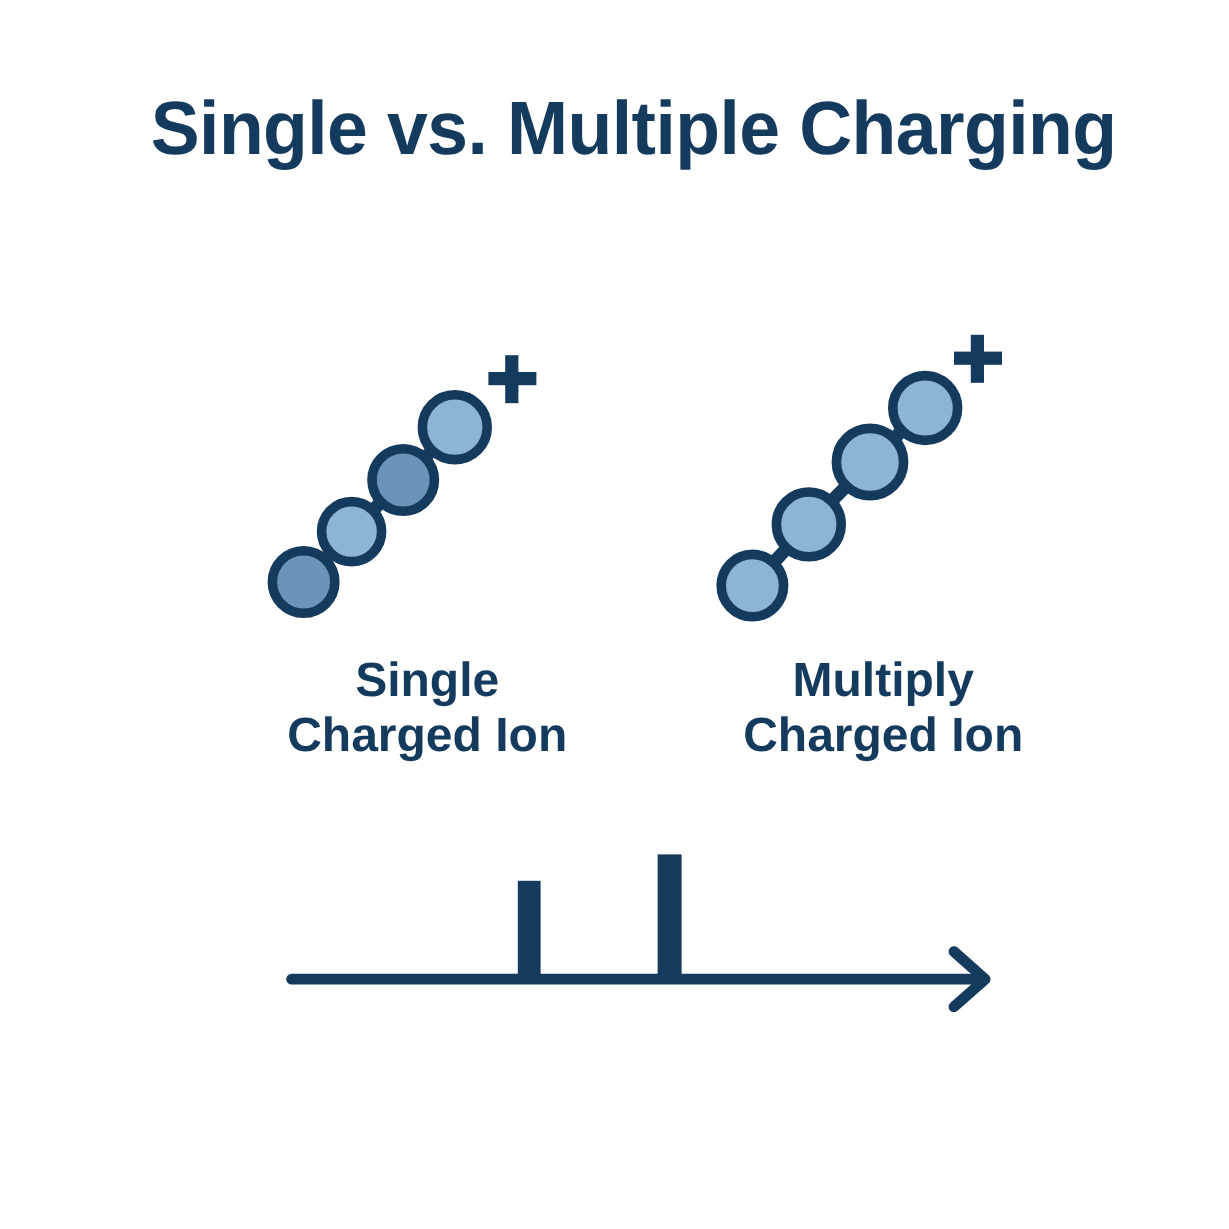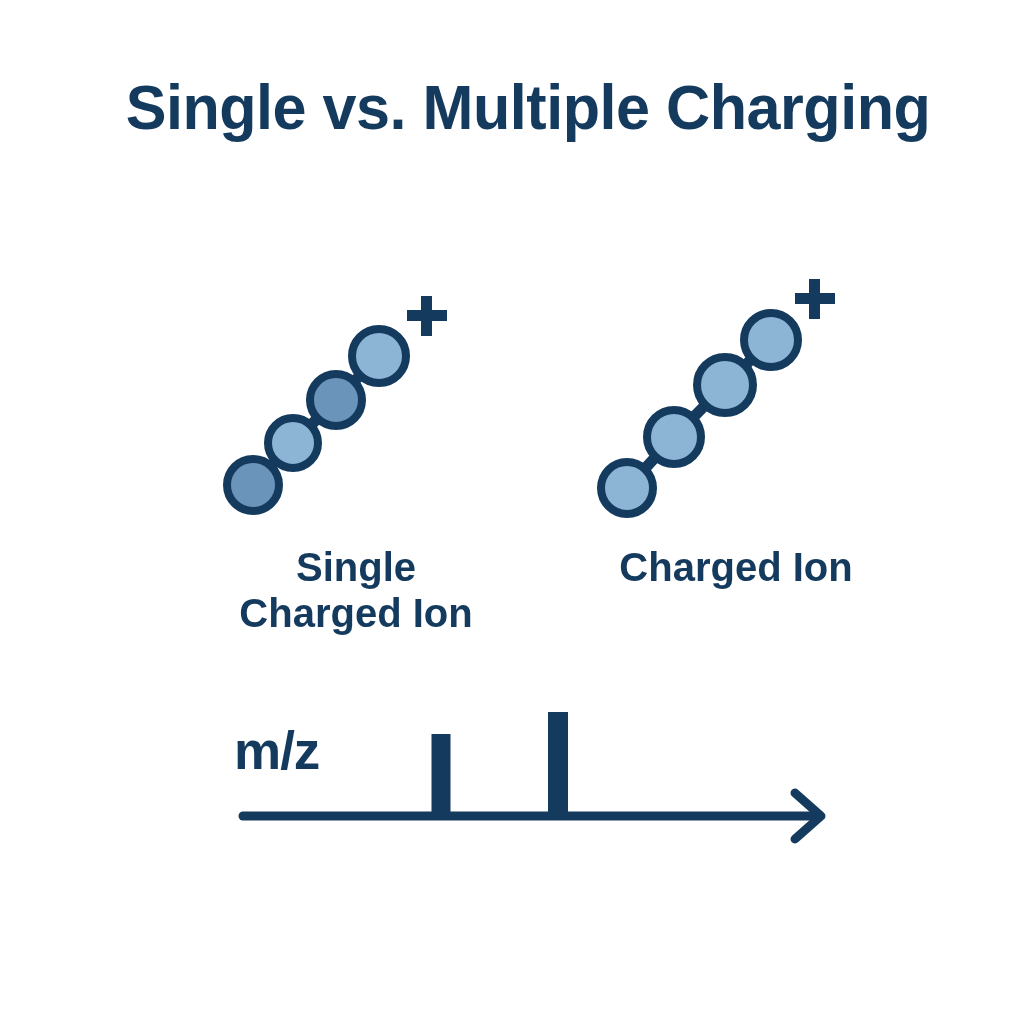--- a/index.html
+++ b/index.html
@@ -130,18 +130,18 @@
       <rect x="532" y="712" width="20" height="104" fill="#143A5E"></rect>
     </g>
   </svg>
 
   <div class="ion-caption left" style="color: rgb(20, 58, 94);">
     <span class="l1">Single</span>
     <span class="l2">Charged Ion</span>
   </div>
 
   <div class="ion-caption right" style="color: rgb(20, 58, 94);">
+    <span class="l1">Multiply</span>
     <span class="l2">Charged Ion</span>
   </div>
 
-  <div class="mz-label" style="color: rgb(20, 58, 94);">m/z</div>
 
 </div>
 
 </body></html>

